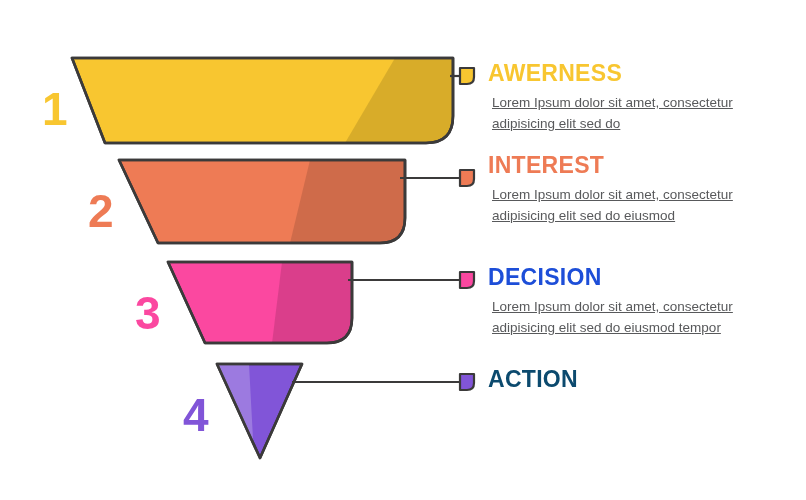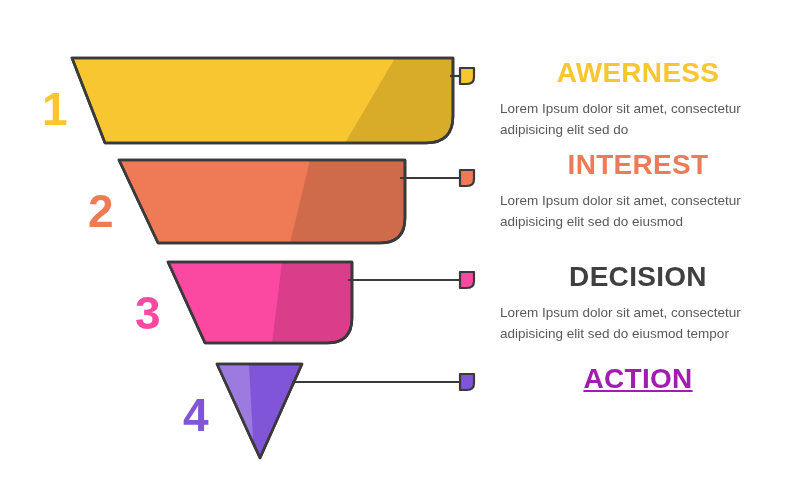--- a/index.html
+++ b/index.html
@@ -47,34 +47,34 @@
     width: 300px;
   }
   #legend-block-1 { top: 60px; }
   #legend-block-2 { top: 152px; }
   #legend-block-3 { top: 264px; }
   #legend-block-4 { top: 366px; }
 
   .legend-title {
     font-family: "Liberation Sans", sans-serif;
     font-weight: bold;
-    font-size: 28px;
+    font-size: 23px;
     line-height: 26px;
     letter-spacing: 0.3px;
     margin: 0 0 6px 0;
     white-space: nowrap;
-    text-align: center;
   }
   .legend-desc {
     font-family: "Liberation Sans", sans-serif;
     font-size: 13.5px;
     line-height: 21px;
     color: #58595b;
-    margin: 12px;
+    margin: 4px;
     max-width: 268px;
+    text-decoration: underline;
   }
 </style>
 </head>
 <body style="background: rgb(255, 255, 255);">
 
 <div id="infographic">
 
   <svg id="funnel-svg" viewBox="0 0 806 500" xmlns="http://www.w3.org/2000/svg">
 
     <g>
@@ -119,21 +119,21 @@
     <p class="legend-title" id="legend-title-1" style="color: rgb(248, 198, 48);">AWERNESS</p>
     <p class="legend-desc">Lorem Ipsum dolor sit amet, consectetur adipisicing elit sed do</p>
   </div>
 
   <div class="legend-block" id="legend-block-2">
     <p class="legend-title" id="legend-title-2" style="color: rgb(238, 123, 85);">INTEREST</p>
     <p class="legend-desc">Lorem Ipsum dolor sit amet, consectetur adipisicing elit sed do eiusmod</p>
   </div>
 
   <div class="legend-block" id="legend-block-3">
-    <p class="legend-title" id="legend-title-3" style="color: #404040;">DECISION</p>
+    <p class="legend-title" id="legend-title-3" style="color: #1d4ed8;">DECISION</p>
     <p class="legend-desc">Lorem Ipsum dolor sit amet, consectetur adipisicing elit sed do eiusmod tempor</p>
   </div>
 
   <div class="legend-block" id="legend-block-4">
-    <p class="legend-title" id="legend-title-4" style="color: #a21caf; text-decoration: underline;">ACTION</p>
+    <p class="legend-title" id="legend-title-4" style="color: #0c4a6e;">ACTION</p>
   </div>
 
 </div>
 
 </body></html>

